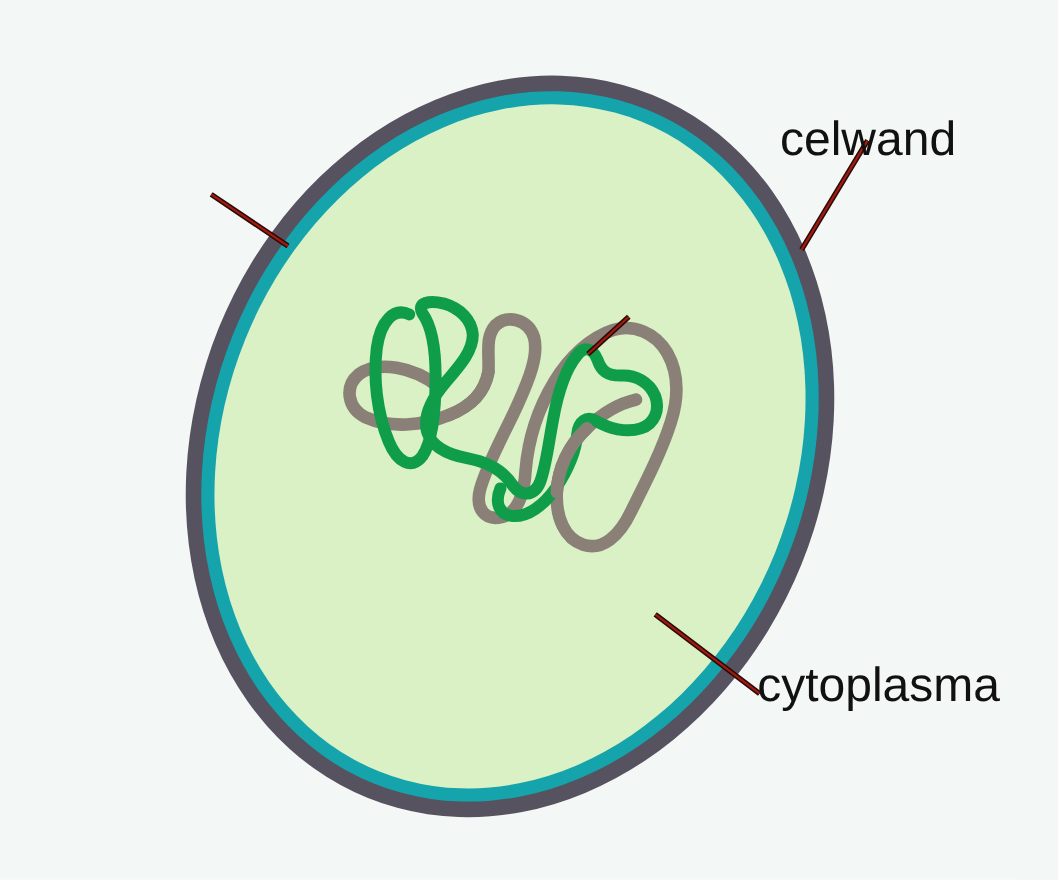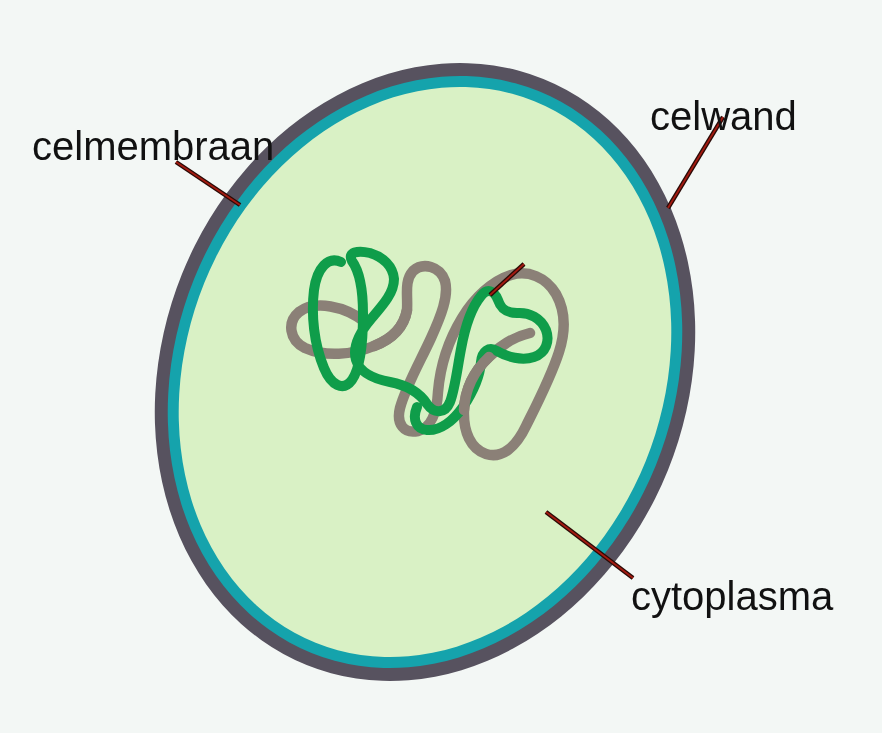--- a/index.html
+++ b/index.html
@@ -32,21 +32,21 @@
   .cell-label {
     position: absolute;
     font-size: 40px;
     line-height: 40px;
     white-space: nowrap;
     letter-spacing: 0;
   }
   .label-celmembraan { left: 32px;  top: 126px; }
   .label-celwand     { left: 650px; top: 80px; margin-top: 16px;  }
   .label-dna         { left: 517px; top: 233px; }
-  .label-cytoplasma  { left: 631px; top: 576px; }
+  .label-cytoplasma  { left: 631px; top: 551px; }
 </style>
 </head>
 <body>
 
 <div class="stage" style="background: rgb(243, 247, 245);">
 
   <svg class="diagram-svg" viewBox="0 0 882 733">
 
     <g transform="rotate(22 425 372)">
       <ellipse cx="425" cy="372" rx="262" ry="316" fill="#57525f"></ellipse>
@@ -110,17 +110,16 @@
     <line x1="723" y1="117" x2="668" y2="208" stroke-width="1.8" stroke="#a41a10"></line>
 
     <line x1="524" y1="264" x2="490" y2="295" stroke-width="4.4" stroke="#2a0a06"></line>
     <line x1="524" y1="264" x2="490" y2="295" stroke-width="1.8" stroke="#a41a10"></line>
 
     <line x1="546" y1="512" x2="633" y2="578" stroke-width="4.4" stroke="#2a0a06"></line>
     <line x1="546" y1="512" x2="633" y2="578" stroke-width="1.8" stroke="#a41a10"></line>
   </svg>
 
   <div class="labels-layer" style="color: rgb(17, 17, 17);">
-    <div class="cell-label label-celmembraan">celmembraan</div>
     <div class="cell-label label-celwand">celwand</div>
     <div class="cell-label label-cytoplasma">cytoplasma</div>
   </div>
 </div>
 
 </body></html>

